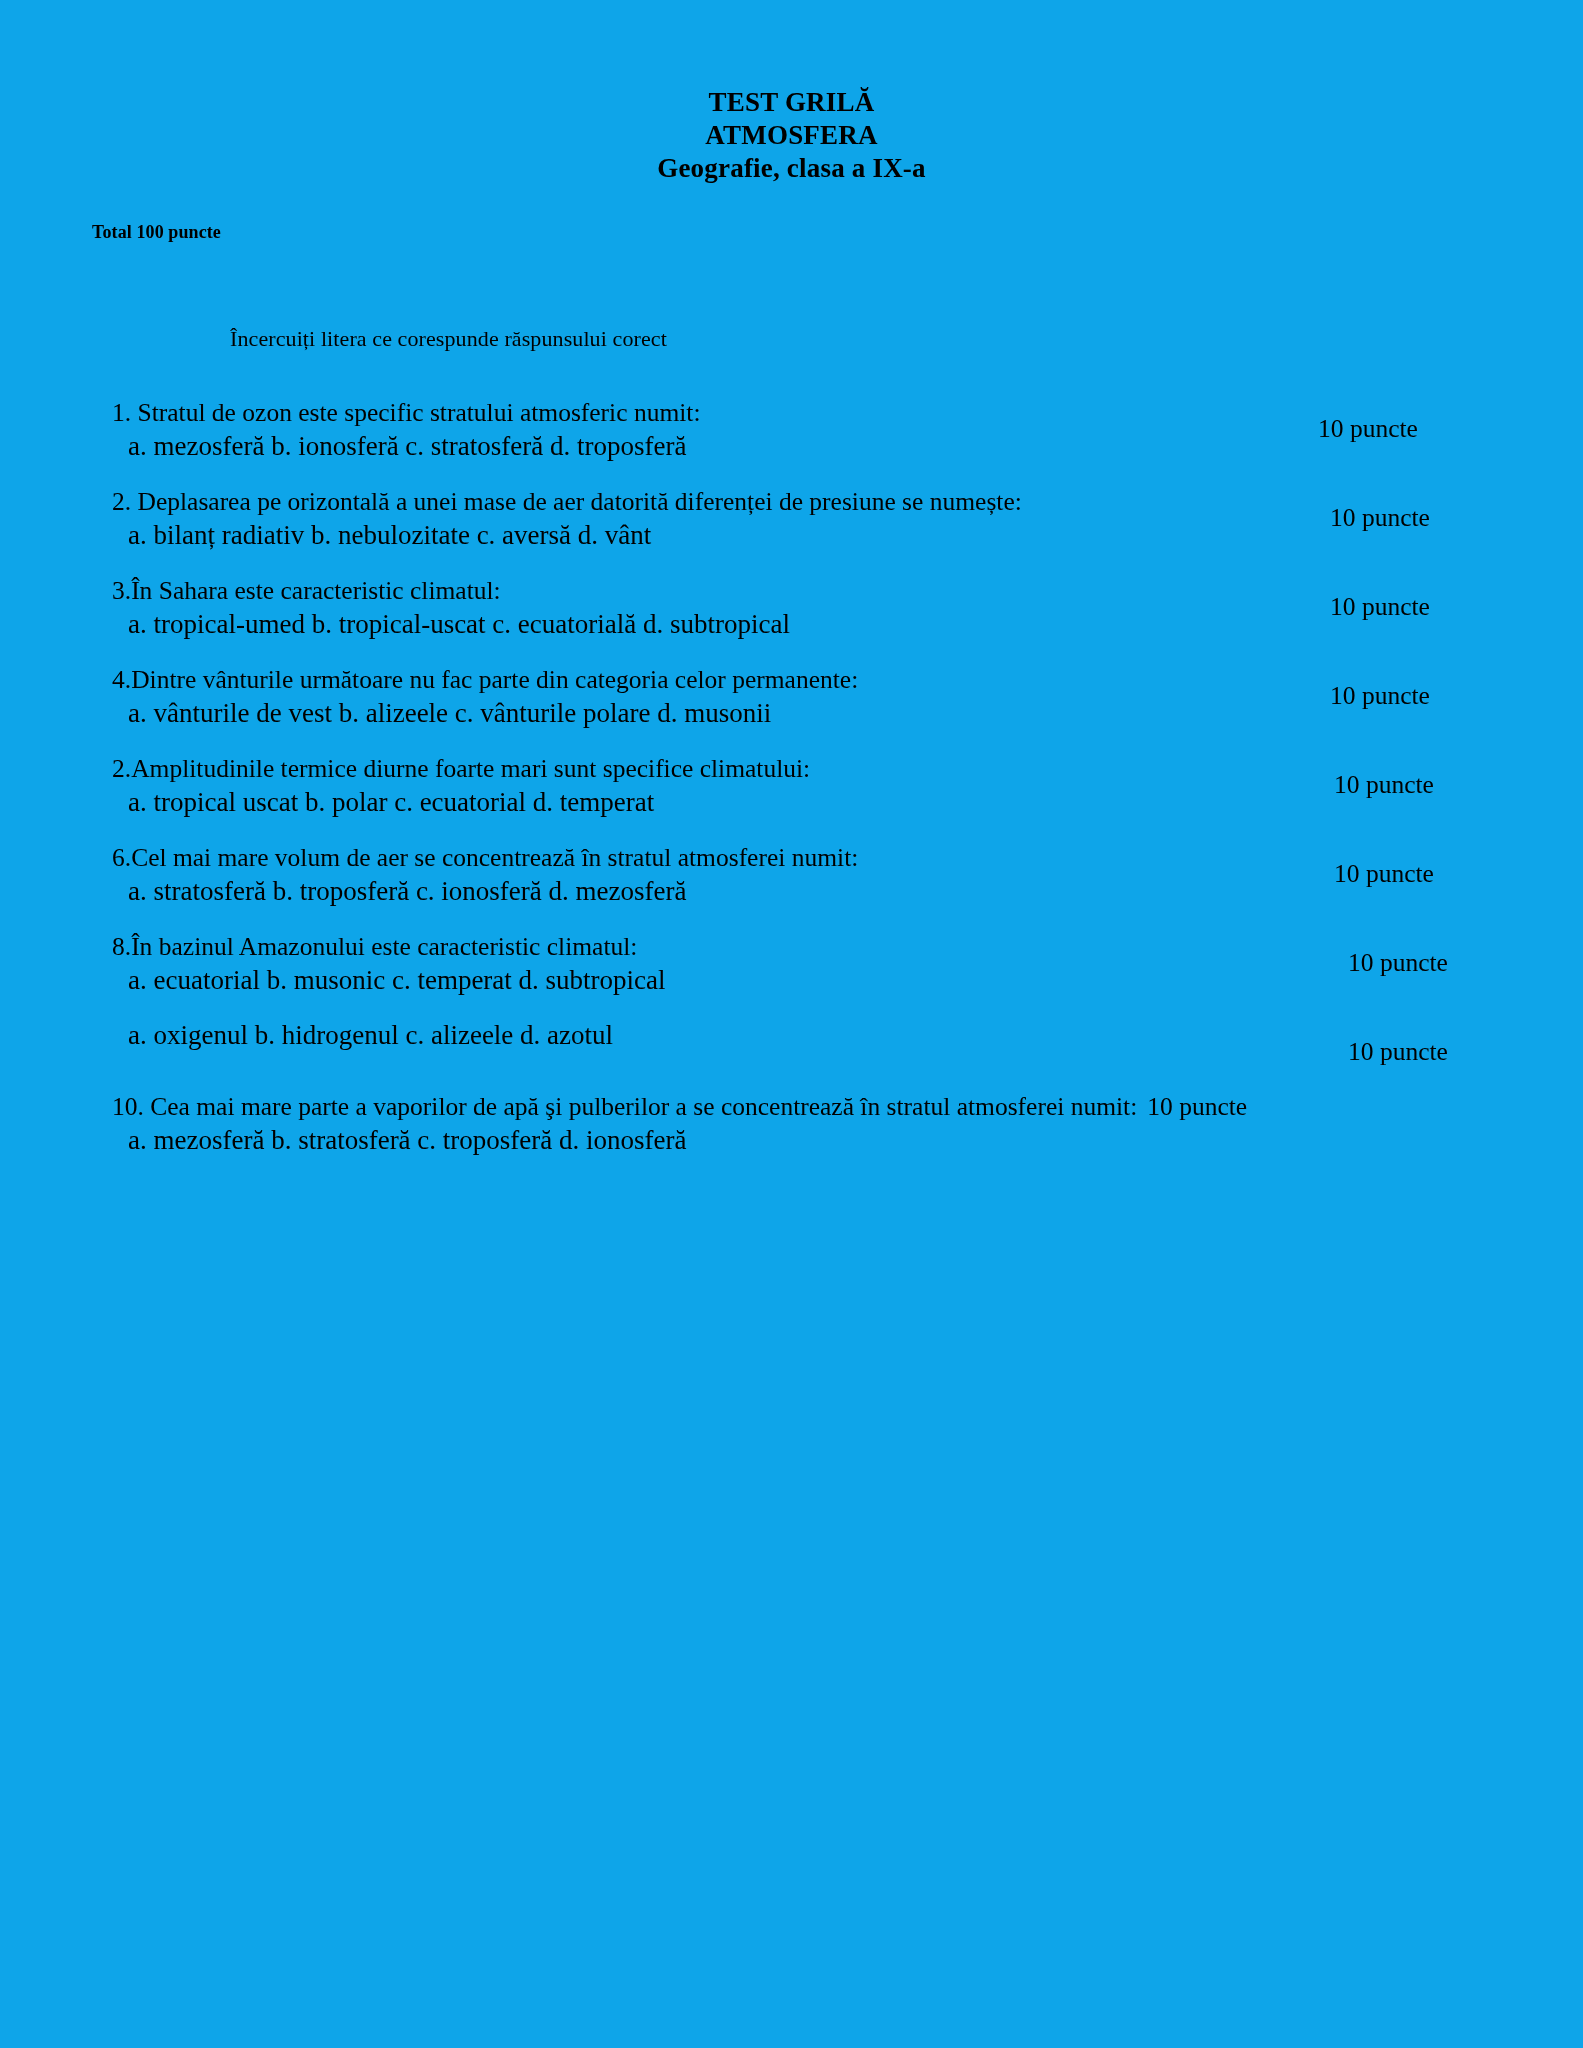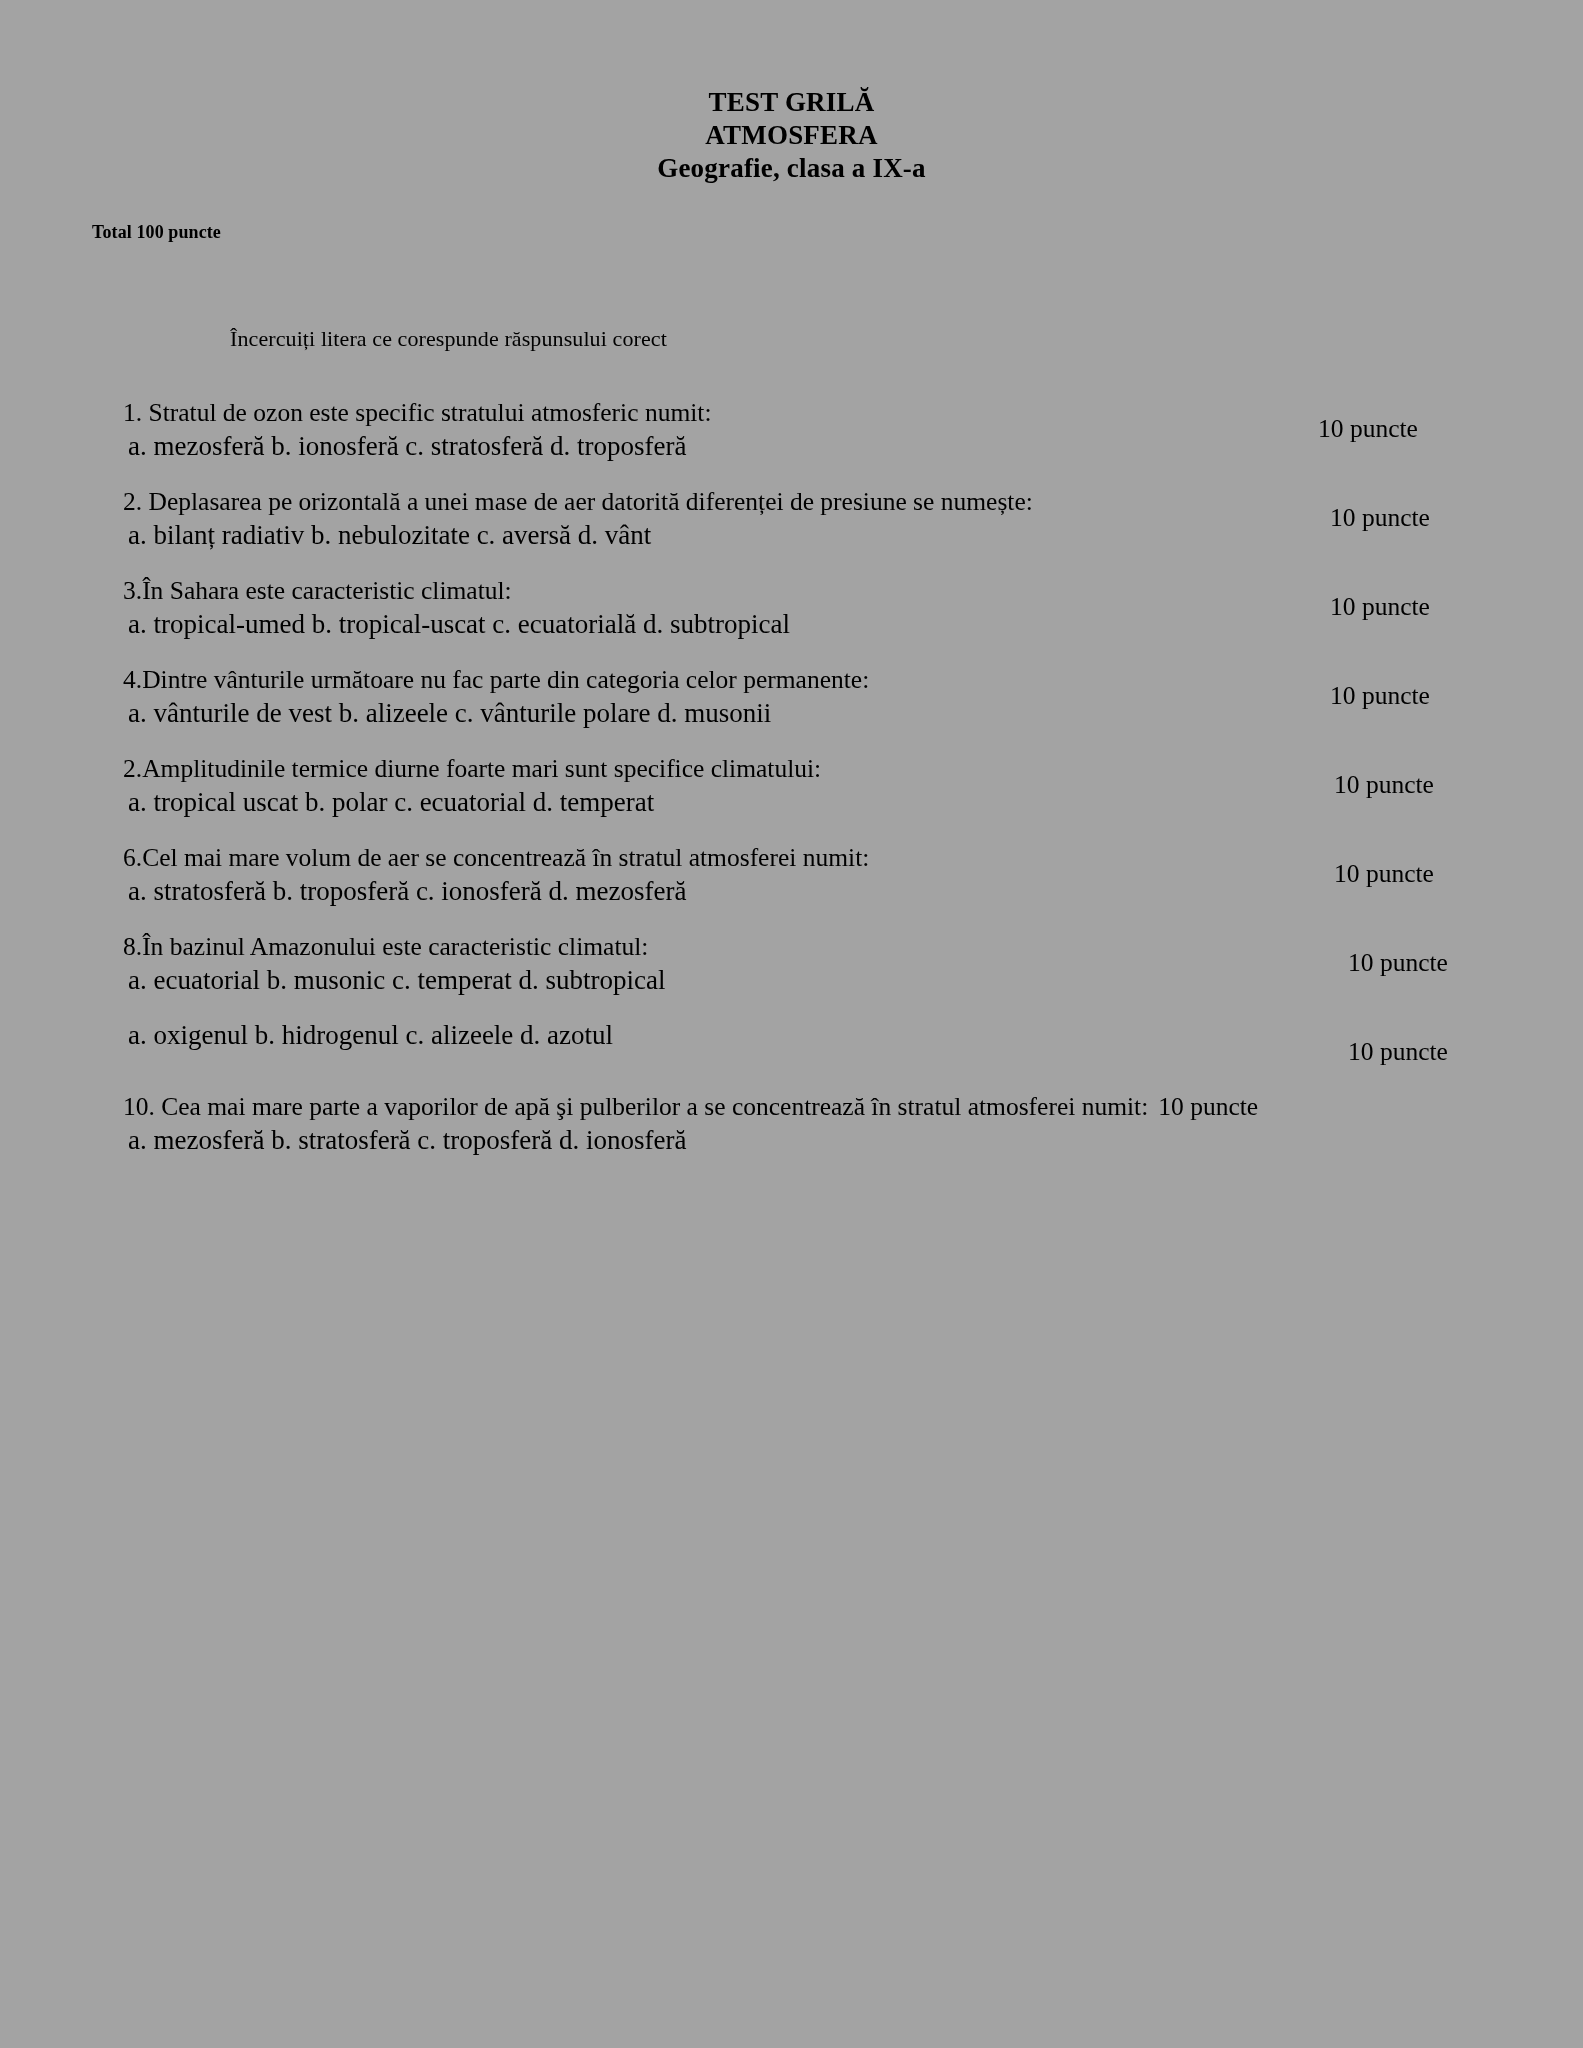--- a/index.html
+++ b/index.html
@@ -12,21 +12,21 @@
   body {
     font-family: "Liberation Serif", "DejaVu Serif", serif;
     color: #000000;
     -webkit-font-smoothing: antialiased;
   }
 
   .page {
     position: relative;
     width: 1583px;
     height: 2048px;
-    background: #a3a3a3;
+    background: #0ea5e9;
     overflow: hidden;
     box-sizing: border-box;
   }
 
   
   .title-block {
     position: absolute;
     top: 86px;
     left: 0;
     width: 1583px;
@@ -76,22 +76,21 @@
   .q-row {
     position: relative;
     display: block;
     white-space: nowrap;
   }
 
   .q-prompt {
     display: inline-block;
     font-size: 25.5px;
     line-height: 33px;
-    padding-left: 84px;
-    margin-left: 39px;
+    padding-left: 112px;
   }
 
   .q-points {
     position: absolute;
     top: 0;
     font-size: 25.5px;
     line-height: 33px;
     white-space: nowrap;
     margin-top: 16px;
   }

